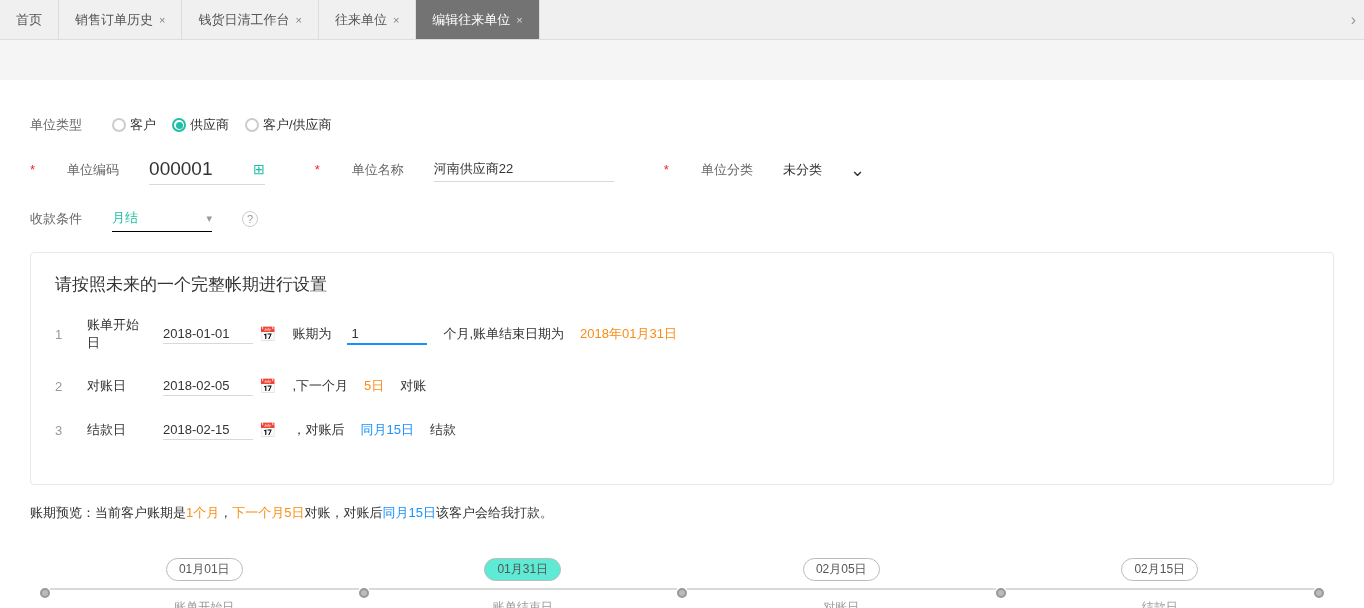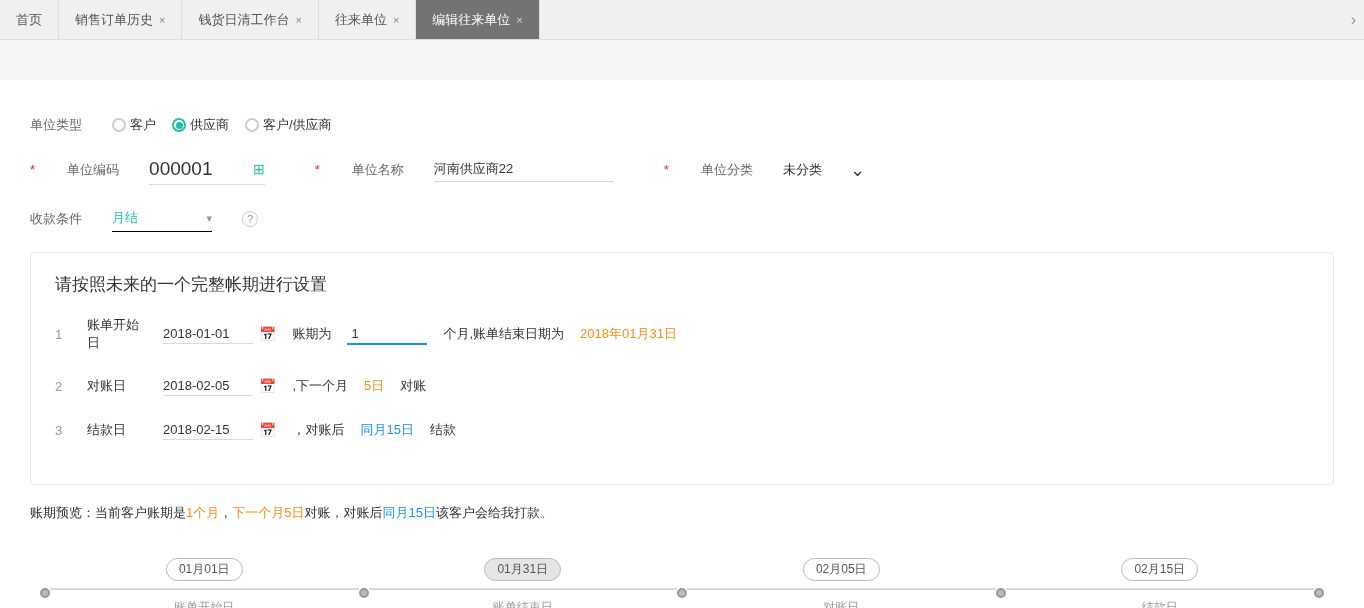--- a/index.html
+++ b/index.html
@@ -371,21 +371,21 @@
         <div style="font-size:12px;color:#999;margin-top:6px;">账单开始日</div>
       </div>
 
       <div style="display:flex;flex-direction:column;align-items:center;gap:6px;">
         <div style="height:24px;"></div>
         <div style="width:10px;height:10px;border-radius:50%;background:#bbb;border:2px solid #999;"></div>
       </div>
 
       <div style="flex:1; display:flex; flex-direction:column; align-items:center; gap:0;">
         <div style="display:flex; flex-direction:column; align-items:center; gap:4px; margin-bottom:4px;">
-          <div style="border:1px solid #bbb;border-radius:12px;padding:2px 12px;font-size:12px;color:#555;background:#e5e5e5;">01月31日</div>
+          <div style="border:1px solid #bbb;border-radius:12px;padding:2px 12px;font-size:12px;color:#555;background:#5eead4;">01月31日</div>
         </div>
         <div style="width:100%;height:2px;background:#d9d9d9;margin:3px 0;"></div>
         <div style="font-size:12px;color:#999;margin-top:6px;">账单结束日</div>
       </div>
 
       <div style="display:flex;flex-direction:column;align-items:center;gap:6px;">
         <div style="height:24px;"></div>
         <div style="width:10px;height:10px;border-radius:50%;background:#bbb;border:2px solid #999;"></div>
       </div>
 

